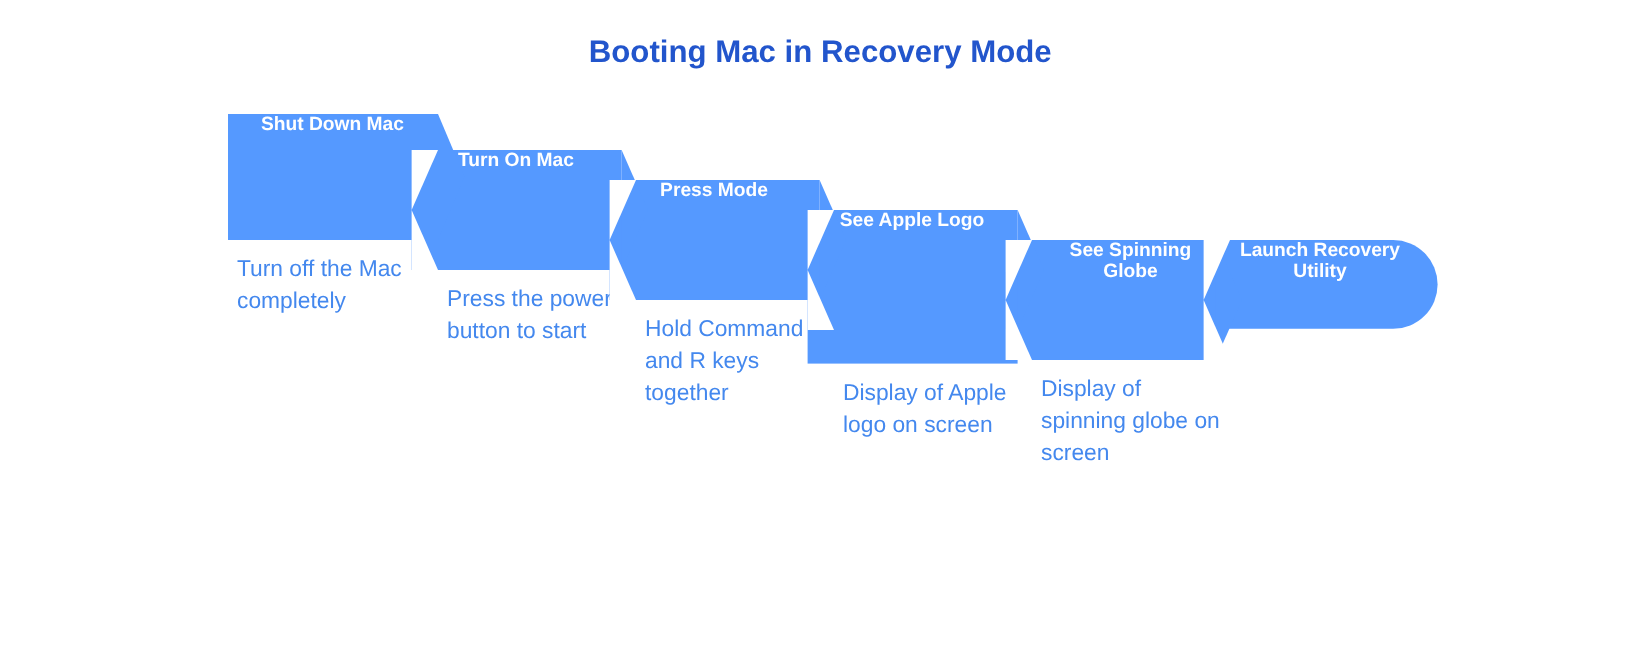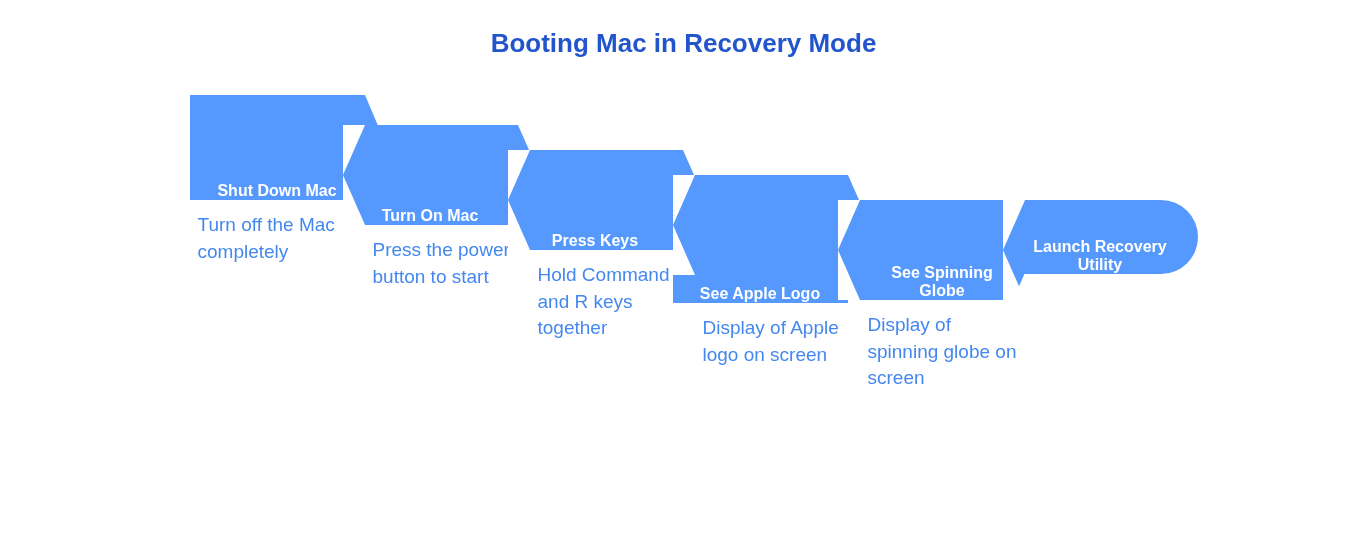--- a/index.html
+++ b/index.html
@@ -39,21 +39,21 @@
     }
 
     
     .arrow-box {
       position: relative;
       background: #5599ff;
       color: #fff;
       font-size: 16px;
       font-weight: bold;
       display: flex;
-      align-items: flex-end;
+      align-items: flex-start;
       justify-content: center;
       text-align: center;
       padding: 0 10px;
       white-space: normal;
     }
 
     
     .step-1 .arrow-box { width: 175px; height: 105px; margin-top: 0; }
     .step-2 .arrow-box { width: 175px; height: 100px; margin-top: 30px; }
     .step-3 .arrow-box { width: 175px; height: 100px; margin-top: 55px; }
@@ -148,21 +148,21 @@
 
   <div class="step-wrapper step-2">
     <div class="arrow-box">
       <span class="arrow-box-text">Turn On Mac</span>
     </div>
     <div class="step-label">Press the power button to start</div>
   </div>
 
   <div class="step-wrapper step-3">
     <div class="arrow-box">
-      <span class="arrow-box-text">Press Keys</span>
+      <span class="arrow-box-text">Press Mode</span>
     </div>
     <div class="step-label">Hold Command and R keys together</div>
   </div>
 
   <div class="step-wrapper step-4">
     <div class="arrow-box">
       <span class="arrow-box-text">See Apple Logo</span>
     </div>
     <div class="step-label">Display of Apple logo on screen</div>
   </div>

